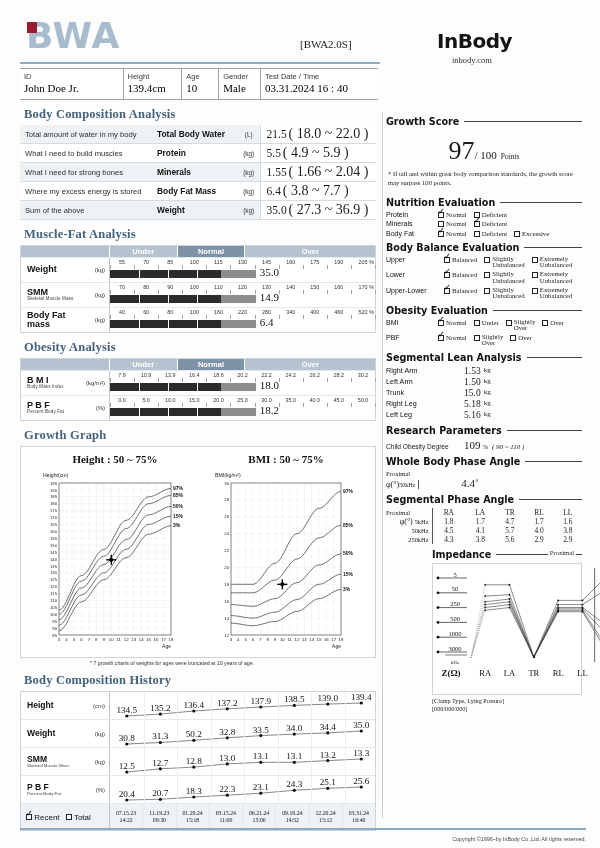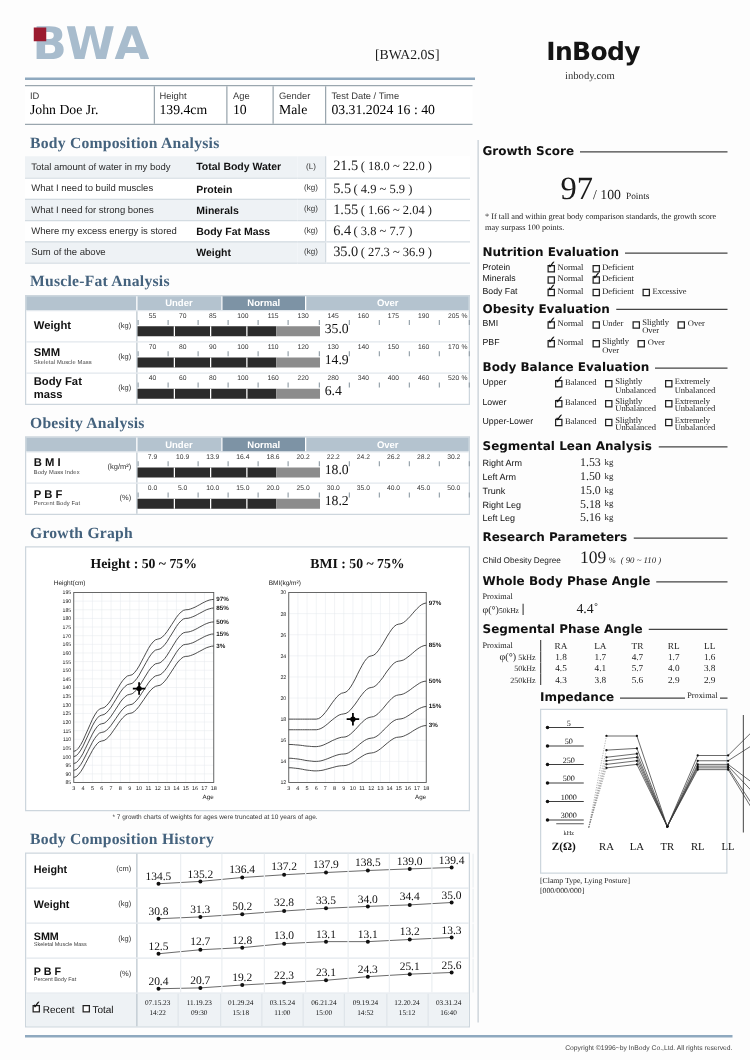--- a/index.html
+++ b/index.html
@@ -50,21 +50,21 @@
   .bca tr { height:17px; }
   .bca td { border-bottom:1px solid #d4dce2; font-size:7.6px; vertical-align:middle; }
   .bca tr:nth-child(odd) td { background:#eef2f5; }
   .bca tr:nth-child(even) td { background:#ffffff; }
   .bca .desc { width:136px; padding-left:5px; color:#2c2c2c; }
   .bca .name { width:82px; font-size:8.4px; font-weight:bold; color:#111; }
   .bca .unit { width:22px; font-size:6.4px; color:#333; text-align:center; }
   .bca .val { padding-left:6px; background:#fff !important; font-family:"Liberation Serif", serif;
               border-left:1px solid #d4dce2; }
   .bca .val .n { font-size:11.5px; }
-  .bca .val .r { font-size:10px; }
+  .bca .val .r { font-size:14px; }
 
   
   .bandwrap { background:#fff; border:1px solid #cdd6dd; width:356px; }
   .bandhdr { display:flex; height:11px; }
   .bandhdr .blank { width:88px; background:#b4c3cf; }
   .bandhdr .seg { color:#fff; font-size:7.6px; font-weight:bold; text-align:center;
                   line-height:11px; border-left:1px solid #fff; }
   .seg-under { width:68px; background:#b4c3cf; }
   .seg-normal { width:68px; background:#7d93a5; }
   .seg-over { width:131px; background:#b4c3cf; }
@@ -134,21 +134,21 @@
   .box.on:after { content:"✓"; position:absolute; left:-1px; top:-5px; font-size:8px;
                   color:#111; line-height:1; font-weight:bold; }
   .two { line-height:0.95; }
   .two span { display:block; }
   .slrow { display:flex; font-family:"Liberation Serif", serif; font-size:8px; margin-bottom:1px; }
   .slrow .k { width:78px; font-family:"Liberation Sans", sans-serif; font-size:7.2px; color:#111; }
   .slrow .v { font-size:9.5px; }
   .slrow .u { font-size:7px; margin-left:3px; }
   .rprow { display:flex; align-items:baseline; font-family:"Liberation Serif", serif; }
   .rprow .k { width:78px; font-family:"Liberation Sans", sans-serif; font-size:6.6px; }
-  .rprow .v { font-size:14px; } .rprow .u { font-size:6.6px; margin:0 4px 0 2px; }
+  .rprow .v { font-size:11px; } .rprow .u { font-size:6.6px; margin:0 4px 0 2px; }
   .rprow .r { font-size:7px;font-style:italic; }
   .wbpa { font-family:"Liberation Serif", serif; }
   .wbpa .prox { font-size:6.6px; }
   .wbpa .line2 { display:flex; align-items:baseline; }
   .wbpa .phi { font-size:8px; border-right:1px solid #555; padding-right:3px; }
   .wbpa .v { font-size:11px; margin-left:42px; }
   .patab { width:100%; border-collapse:collapse; font-family:"Liberation Serif", serif;
            font-size:7.4px; }
   .patab th { font-weight:normal; text-align:center; font-size:7.4px; padding:0; }
   .patab td { text-align:center; padding:0; }
@@ -786,21 +786,21 @@
                 <circle cx="117.3" cy="19.2" r="1.6" fill="#111"></circle>
                 <circle cx="150.8" cy="17.2" r="1.6" fill="#111"></circle>
                 <circle cx="184.3" cy="14.3" r="1.6" fill="#111"></circle>
                 <circle cx="217.8" cy="12.3" r="1.6" fill="#111"></circle>
                 <circle cx="251.3" cy="11.0" r="1.6" fill="#111"></circle>
               </svg>
               <div class="vlab" style="left: 16.75px; top: 23px;">20.4</div>
               <div class="vgrid" style="left: 33.5px;"></div>
               <div class="vlab" style="left: 50.25px; top: 22.25px;">20.7</div>
               <div class="vgrid" style="left: 67px;"></div>
-              <div class="vlab" style="left: 83.75px; top: 20px;">19.2</div>
+              <div class="vlab" style="left: 83.75px; top: 20px;">18.3</div>
               <div class="vgrid" style="left: 100.5px;"></div>
               <div class="vlab" style="left: 117.25px; top: 18.25px;">22.3</div>
               <div class="vgrid" style="left: 134px;"></div>
               <div class="vlab" style="left: 150.75px; top: 16.25px;">23.1</div>
               <div class="vgrid" style="left: 167.5px;"></div>
               <div class="vlab" style="left: 184.25px; top: 13.25px;">24.3</div>
               <div class="vgrid" style="left: 201px;"></div>
               <div class="vlab" style="left: 217.75px; top: 11.25px;">25.1</div>
               <div class="vgrid" style="left: 234.5px;"></div>
               <div class="vlab" style="left: 251.25px; top: 10px;">25.6</div>
@@ -914,20 +914,98 @@
                 <span class="box"></span>
                 <span>Excessive</span>
               </span>
             </div>
           </div>
         </div>
     </div>
 
     <div class="rsec">
       <div class="rhead">
+        <span class="t">Body Balance Evaluation</span>
+        <span class="line"></span>
+      </div>
+      <div id="balance-rows">
+          <div class="evrow">
+            <div class="elbl" style="width: 58px;">Upper</div>
+            <div style="display: flex; flex-wrap: wrap; gap: 0px; flex: 1 1 0%;">
+              <span class="opt">
+                <span class="box on"></span>
+                <span>Balanced</span>
+              </span>
+              <span class="opt">
+                <span class="box"></span>
+                <span class="two">
+                  <span>Slightly</span>
+                  <span>Unbalanced</span>
+                </span>
+              </span>
+              <span class="opt">
+                <span class="box"></span>
+                <span class="two">
+                  <span>Extremely</span>
+                  <span>Unbalanced</span>
+                </span>
+              </span>
+            </div>
+          </div>
+          <div class="evrow">
+            <div class="elbl" style="width: 58px;">Lower</div>
+            <div style="display: flex; flex-wrap: wrap; gap: 0px; flex: 1 1 0%;">
+              <span class="opt">
+                <span class="box on"></span>
+                <span>Balanced</span>
+              </span>
+              <span class="opt">
+                <span class="box"></span>
+                <span class="two">
+                  <span>Slightly</span>
+                  <span>Unbalanced</span>
+                </span>
+              </span>
+              <span class="opt">
+                <span class="box"></span>
+                <span class="two">
+                  <span>Extremely</span>
+                  <span>Unbalanced</span>
+                </span>
+              </span>
+            </div>
+          </div>
+          <div class="evrow">
+            <div class="elbl" style="width: 58px;">Upper-Lower</div>
+            <div style="display: flex; flex-wrap: wrap; gap: 0px; flex: 1 1 0%;">
+              <span class="opt">
+                <span class="box on"></span>
+                <span>Balanced</span>
+              </span>
+              <span class="opt">
+                <span class="box"></span>
+                <span class="two">
+                  <span>Slightly</span>
+                  <span>Unbalanced</span>
+                </span>
+              </span>
+              <span class="opt">
+                <span class="box"></span>
+                <span class="two">
+                  <span>Extremely</span>
+                  <span>Unbalanced</span>
+                </span>
+              </span>
+            </div>
+          </div>
+        </div>
+    </div>
+
+    <div class="rsec">
+      <div class="rhead">
         <span class="t">Obesity Evaluation</span>
         <span class="line"></span>
       </div>
       <div id="obesity-rows">
           <div class="evrow">
             <div class="elbl">BMI</div>
             <div style="display: flex; flex-wrap: wrap; gap: 0px; flex: 1 1 0%;">
               <span class="opt">
                 <span class="box on"></span>
                 <span>Normal</span>
@@ -959,98 +1037,20 @@
               <span class="opt">
                 <span class="box"></span>
                 <span class="two">
                   <span>Slightly</span>
                   <span>Over</span>
                 </span>
               </span>
               <span class="opt">
                 <span class="box"></span>
                 <span>Over</span>
-              </span>
-            </div>
-          </div>
-        </div>
-    </div>
-
-    <div class="rsec">
-      <div class="rhead">
-        <span class="t">Body Balance Evaluation</span>
-        <span class="line"></span>
-      </div>
-      <div id="balance-rows">
-          <div class="evrow">
-            <div class="elbl" style="width: 58px;">Upper</div>
-            <div style="display: flex; flex-wrap: wrap; gap: 0px; flex: 1 1 0%;">
-              <span class="opt">
-                <span class="box on"></span>
-                <span>Balanced</span>
-              </span>
-              <span class="opt">
-                <span class="box"></span>
-                <span class="two">
-                  <span>Slightly</span>
-                  <span>Unbalanced</span>
-                </span>
-              </span>
-              <span class="opt">
-                <span class="box"></span>
-                <span class="two">
-                  <span>Extremely</span>
-                  <span>Unbalanced</span>
-                </span>
-              </span>
-            </div>
-          </div>
-          <div class="evrow">
-            <div class="elbl" style="width: 58px;">Lower</div>
-            <div style="display: flex; flex-wrap: wrap; gap: 0px; flex: 1 1 0%;">
-              <span class="opt">
-                <span class="box on"></span>
-                <span>Balanced</span>
-              </span>
-              <span class="opt">
-                <span class="box"></span>
-                <span class="two">
-                  <span>Slightly</span>
-                  <span>Unbalanced</span>
-                </span>
-              </span>
-              <span class="opt">
-                <span class="box"></span>
-                <span class="two">
-                  <span>Extremely</span>
-                  <span>Unbalanced</span>
-                </span>
-              </span>
-            </div>
-          </div>
-          <div class="evrow">
-            <div class="elbl" style="width: 58px;">Upper-Lower</div>
-            <div style="display: flex; flex-wrap: wrap; gap: 0px; flex: 1 1 0%;">
-              <span class="opt">
-                <span class="box on"></span>
-                <span>Balanced</span>
-              </span>
-              <span class="opt">
-                <span class="box"></span>
-                <span class="two">
-                  <span>Slightly</span>
-                  <span>Unbalanced</span>
-                </span>
-              </span>
-              <span class="opt">
-                <span class="box"></span>
-                <span class="two">
-                  <span>Extremely</span>
-                  <span>Unbalanced</span>
-                </span>
               </span>
             </div>
           </div>
         </div>
     </div>
 
     <div class="rsec">
       <div class="rhead">
         <span class="t">Segmental Lean Analysis</span>
         <span class="line"></span>

